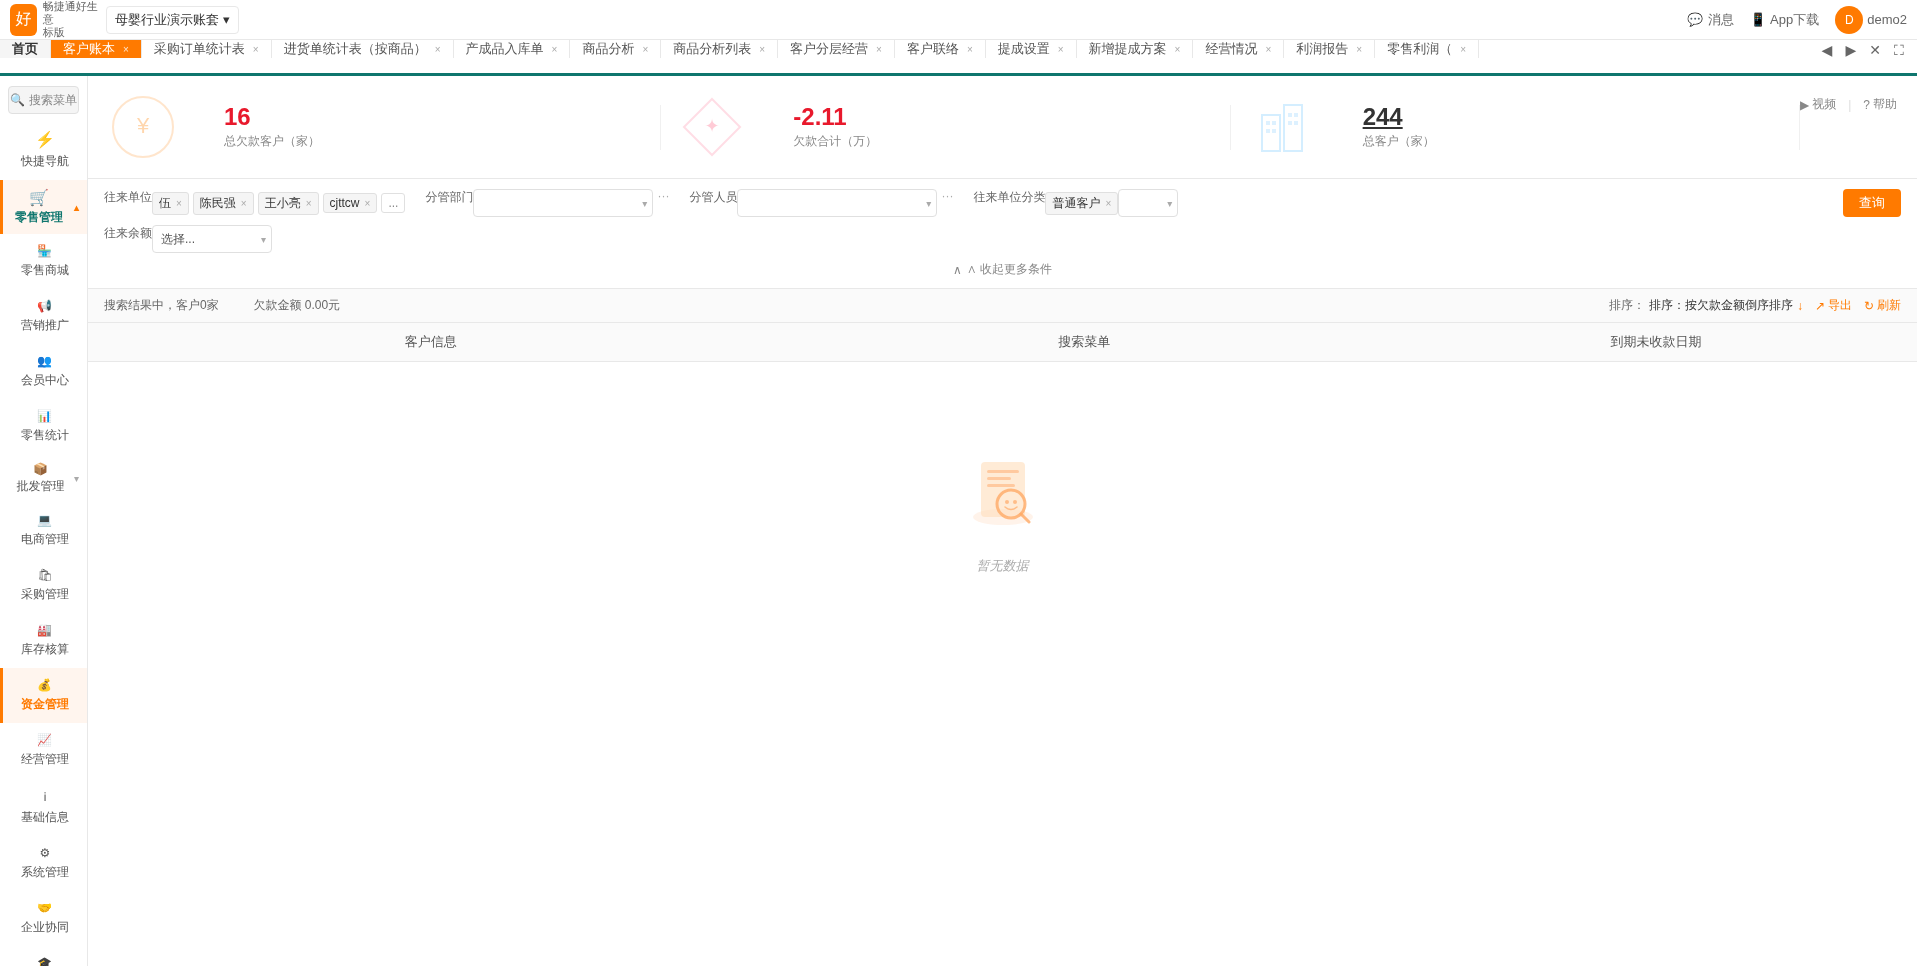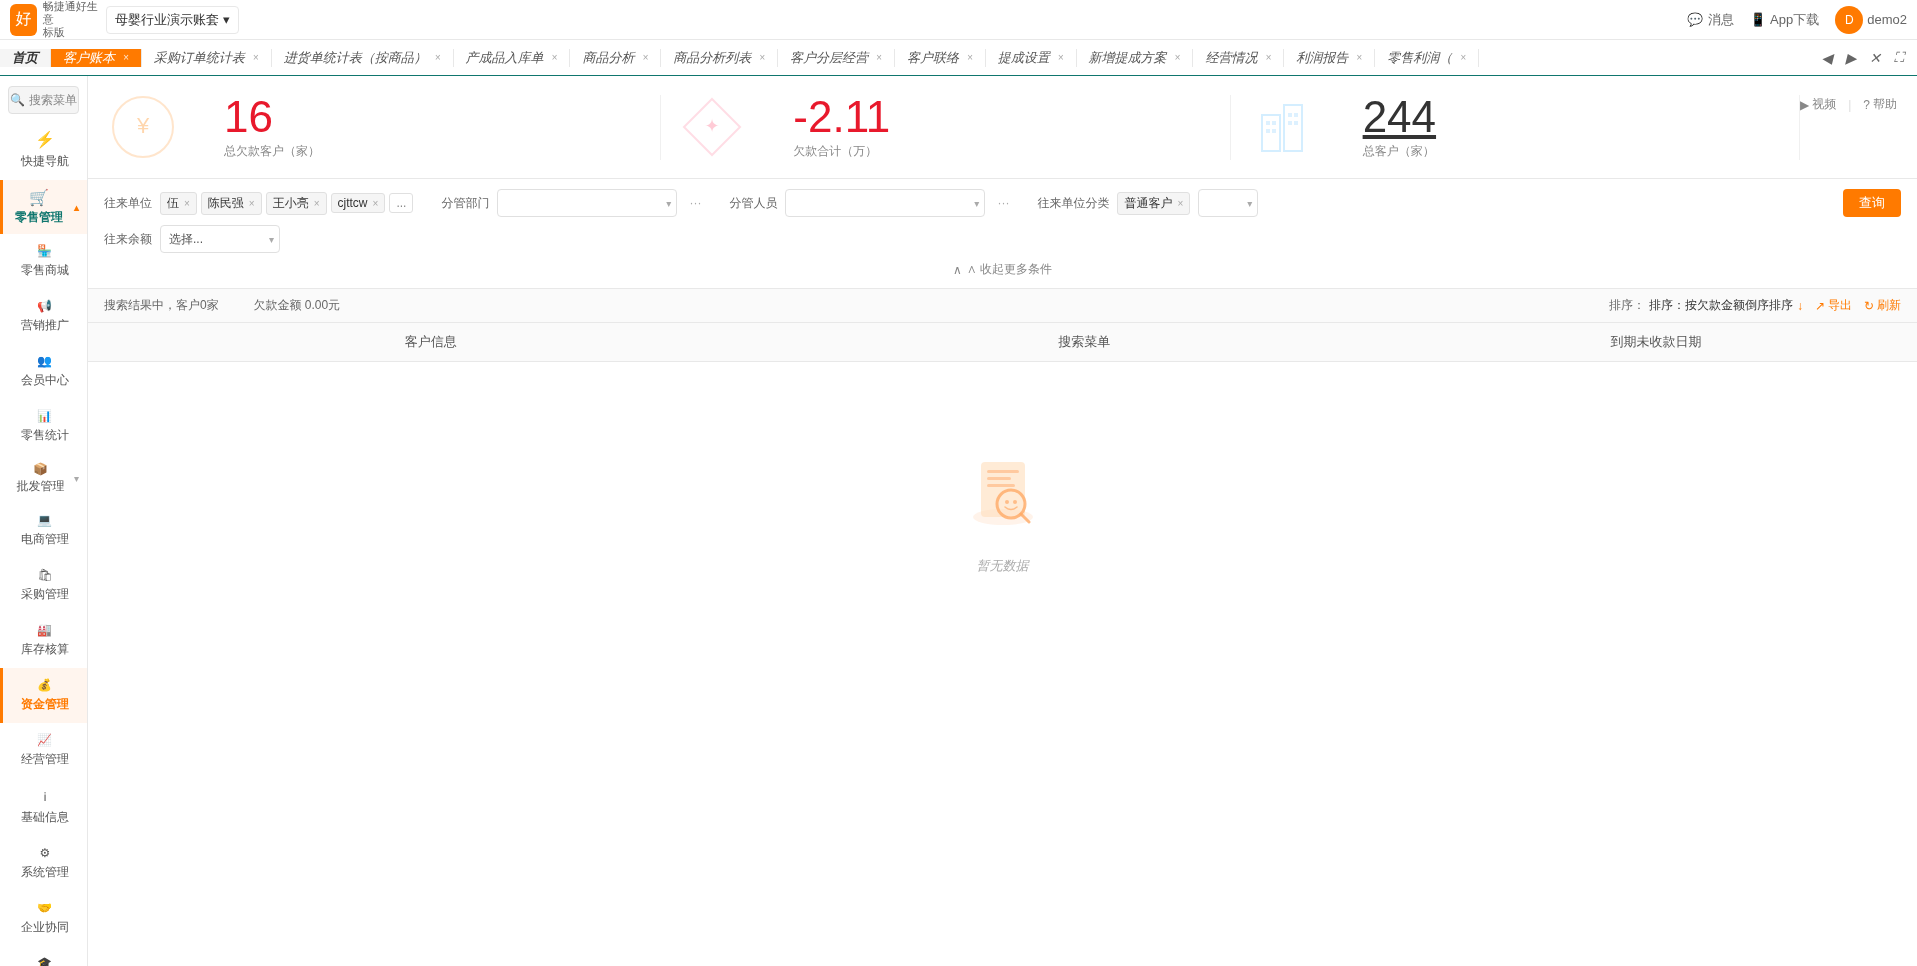--- a/index.html
+++ b/index.html
@@ -11,21 +11,21 @@
     .logo-area { display: flex; align-items: center; gap: 6px; width: 88px; }
     .logo-icon { width: 32px; height: 32px; background: #ff7a00; border-radius: 6px; display: flex; align-items: center; justify-content: center; color: #fff; font-size: 16px; }
     .logo-text { font-size: 11px; color: #666; line-height: 1.2; }
     .workspace-selector { display: flex; align-items: center; gap: 4px; font-size: 13px; color: #333; cursor: pointer; padding: 0 8px; border: 1px solid #e8e8e8; border-radius: 4px; height: 28px; }
 
     .top-nav-right { display: flex; align-items: center; gap: 16px; }
     .top-nav-item { display: flex; align-items: center; gap: 4px; font-size: 13px; color: #666; cursor: pointer; }
     .avatar { width: 28px; height: 28px; border-radius: 50%; background: #ff7a00; display: flex; align-items: center; justify-content: center; color: #fff; font-size: 12px; }
 
     
-    .tab-bar { height: 36px; background: #fff; border-bottom: 1px solid #0f766e; display: flex; align-items: center; overflow: hidden; font-style: italic; }
+    .tab-bar { height: 36px; background: #fff; border-bottom: 3px solid #0f766e; display: flex; align-items: flex-start; overflow: hidden; }
     .tab-item { display: flex; align-items: center; padding: 0 12px; gap: 6px; font-size: 13px; color: #555; cursor: pointer; border-right: 1px solid #e8e8e8; white-space: nowrap; position: relative; flex-shrink: 0; }
     .tab-item.home { background: #f5f5f5; color: #333; font-weight: bold; }
     .tab-item.active { background: #ff7a00; color: #fff; }
     .tab-item .close-x { font-size: 10px; color: #aaa; cursor: pointer; margin-left: 2px; }
     .tab-item.active .close-x { color: rgba(255,255,255,0.8); }
     .tab-bar-actions { display: flex; align-items: center; gap: 4px; padding: 0 8px; margin-left: auto; }
     .tab-action-btn { width: 20px; height: 20px; display: flex; align-items: center; justify-content: center; cursor: pointer; color: #666; font-size: 14px; }
 
     
     .main-layout { display: flex; height: calc(966px - 76px); }
@@ -39,28 +39,28 @@
     .sidebar-nav-icon { font-size: 16px; }
 
     
     .content-area { flex: 1; overflow-y: auto; background: #f5f5f5; display: flex; flex-direction: column; }
 
     
     .stats-row { display: flex; background: #fff; border-bottom: 1px solid #e8e8e8; padding: 16px 20px; gap: 0; align-items: center; }
     .stat-card { flex: 1; display: flex; flex-direction: column; align-items: flex-start; padding: 0 30px; border-right: 1px solid #f0f0f0; position: relative; }
     .stat-card:first-child { padding-left: 10px; }
     .stat-card:last-child { border-right: none; }
-    .stat-value { font-size: 44px; font-weight: normal; line-height: 1; margin-bottom: 4px; }
+    .stat-value { font-size: 24px; font-weight: bold; line-height: 1; margin-bottom: 4px; }
     .stat-value.red { color: #e8192c; }
     .stat-value.dark { color: #333; text-decoration: underline; }
     .stat-label { font-size: 12px; color: #888; }
 
     
     .filter-bar { background: #fff; padding: 10px 16px; border-bottom: 1px solid #e8e8e8; }
-    .filter-row { display: flex; align-items: center; gap: 8px; margin-bottom: 8px; flex-wrap: wrap; }
+    .filter-row { display: flex; margin-bottom: 8px; flex-wrap: wrap; }
     .filter-label { font-size: 12px; color: #666; white-space: nowrap; }
     .filter-tags { display: flex; align-items: center; gap: 4px; flex-wrap: wrap; }
     .filter-tag { display: flex; align-items: center; gap: 3px; background: #f5f5f5; border: 1px solid #e0e0e0; border-radius: 3px; padding: 2px 6px; font-size: 12px; cursor: pointer; }
     .filter-tag .tag-close { color: #aaa; font-size: 10px; margin-left: 2px; cursor: pointer; }
     .filter-select { height: 28px; border: 1px solid #e0e0e0; border-radius: 4px; padding: 0 24px 0 8px; font-size: 12px; color: #555; background: #fff; appearance: none; cursor: pointer; min-width: 120px; position: relative; }
     .filter-select-wrapper { position: relative; display: inline-flex; align-items: center; }
     .filter-select-wrapper::after { content: '▾'; position: absolute; right: 6px; font-size: 10px; color: #aaa; pointer-events: none; }
     .more-btn { display: flex; align-items: center; gap: 2px; font-size: 12px; color: #888; cursor: pointer; padding: 2px 6px; border: 1px solid #e0e0e0; border-radius: 3px; background: #fff; }
     .query-btn { background: #ff7a00; color: #fff; border: none; border-radius: 4px; padding: 5px 16px; font-size: 13px; cursor: pointer; height: 28px; }
     .collapse-btn { display: flex; align-items: center; gap: 3px; font-size: 12px; color: #888; cursor: pointer; margin: 4px auto 0; width: fit-content; }

